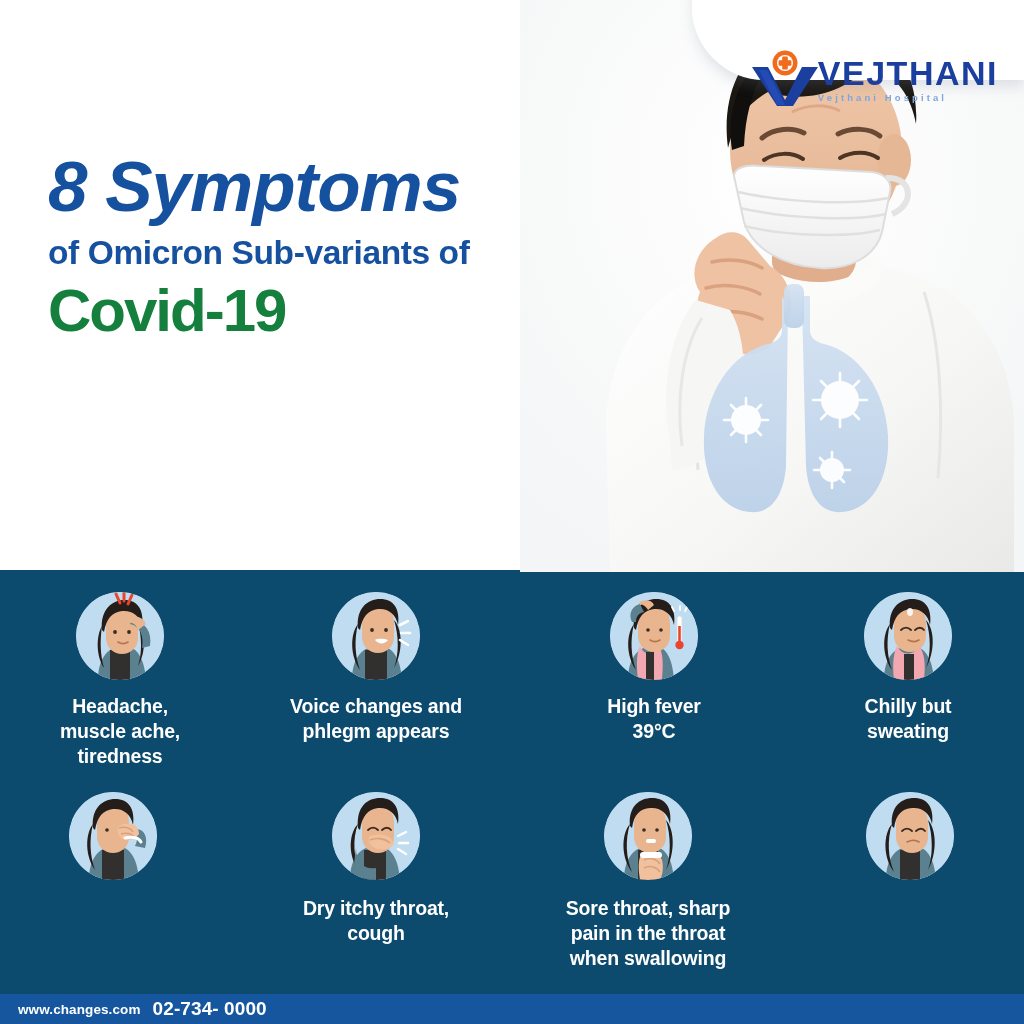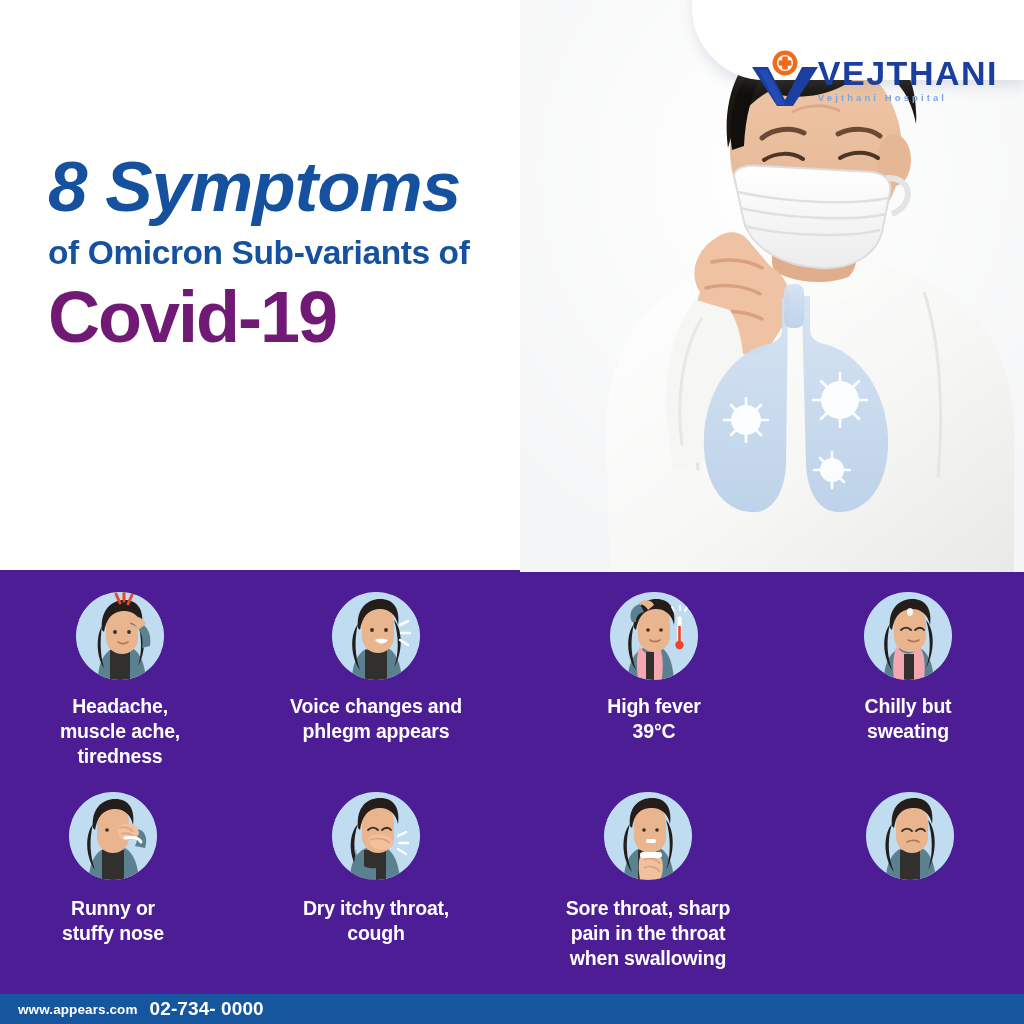--- a/index.html
+++ b/index.html
@@ -108,23 +108,23 @@
   .headline .line2 {
     font-size: 33.5px;
     font-weight: bold;
     color: #15519f;
     line-height: 1;
     letter-spacing: -0.4px;
     margin-top: 14px;
     white-space: nowrap;
   }
   .headline .line3 {
-    font-size: 72px;
-    font-weight: bold;
-    color: #701a75;
+    font-size: 60px;
+    font-weight: bold;
+    color: #15803d;
     line-height: 1;
     letter-spacing: -2px;
     margin-top: 12px;
     white-space: nowrap;
   }
 
   
   .photo {
     position: absolute;
     left: 520px;
@@ -135,21 +135,21 @@
   }
   .photo svg { display: block; }
 
   
   .symptoms {
     position: absolute;
     left: 0;
     top: 570px;
     width: 1024px;
     height: 424px;
-    background: #4c1d95;
+    background: #0c4a6e;
   }
   .sym-row {
     position: absolute;
     width: 1024px;
     display: flex;
   }
   .sym-row.row1 { top: 22px; }
   .sym-row.row2 { top: 222px; }
   .sym-cell {
     width: 256px;
@@ -490,22 +490,20 @@
             <path d="M24 32 C20 48 21 64 26 78 C16 64 16 42 24 32 Z" fill="#241d1a"></path>
             <circle cx="38" cy="38" r="1.8" fill="#3a2c22"></circle>
             <circle cx="51" cy="38" r="1.8" fill="#3a2c22"></circle>
             <path d="M62 38 C74 34 80 44 76 56 L66 54 C70 46 68 40 60 44 Z" fill="#5b8090"></path>
             <path d="M50 34 C62 28 70 34 70 42 C66 48 58 50 52 46 C48 42 48 36 50 34 Z" fill="#f0c19c"></path>
             <path d="M50 36 C56 34 62 36 64 40" stroke="#d9a17f" stroke-width="1.6" fill="none"></path>
             <path d="M52 42 C58 40 63 42 65 45" stroke="#d9a17f" stroke-width="1.6" fill="none"></path>
             <path d="M56 46 C64 44 70 46 72 50" stroke="#ffffff" stroke-width="3" fill="none" stroke-linecap="round"></path>
           </svg>
         </div>
-        <div class="sym-label">Runny or
-stuffy nose</div>
       </div>
 
       <div class="sym-cell c6">
         <div class="sym-circle">
           <svg width="88" height="88" viewBox="0 0 88 88" xmlns="http://www.w3.org/2000/svg">
             <circle cx="44" cy="44" r="44" fill="#bfdcf0"></circle>
             <path d="M18 88 C18 66 28 56 41 54 C56 52 66 62 68 88 Z" fill="#5b8090"></path>
             <path d="M32 58 L54 58 L54 88 L32 88 Z" fill="#32302f"></path>
             <path d="M30 32 C30 19 38 12 46 12 C56 12 62 20 62 32 L62 45 C62 55 54 61 46 61 C37 61 30 54 30 45 Z" fill="#e8b58e"></path>
             <path d="M26 36 C24 14 36 6 48 6 C62 6 68 16 66 32 C64 21 56 15 46 16 C36 17 30 24 28 38 Z" fill="#241d1a"></path>
@@ -564,17 +562,17 @@
             <path d="M50 39 C53 36 57 36 59 39" stroke="#3a2c22" stroke-width="1.8" fill="none" stroke-linecap="round"></path>
             <path d="M41 50 C45 48 50 48 53 50" stroke="#b5734f" stroke-width="1.6" fill="none" stroke-linecap="round"></path>
           </svg>
         </div>
       </div>
 
     </div>
   </div>
 
   <div class="footer">
-    <div class="footer-site">www.appears.com</div>
+    <div class="footer-site">www.changes.com</div>
     <div class="footer-phone">02-734- 0000</div>
   </div>
 
 </div>
 
 </body></html>

